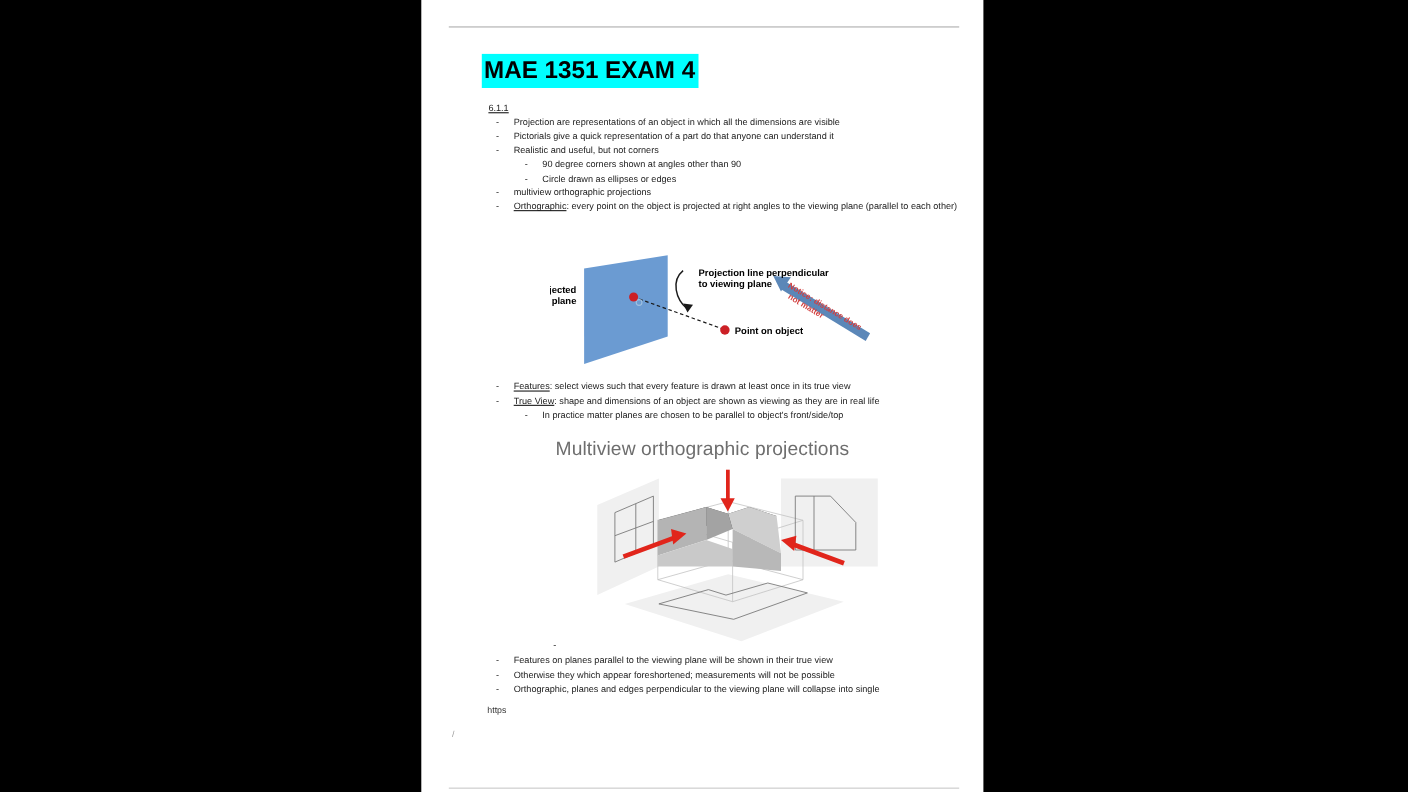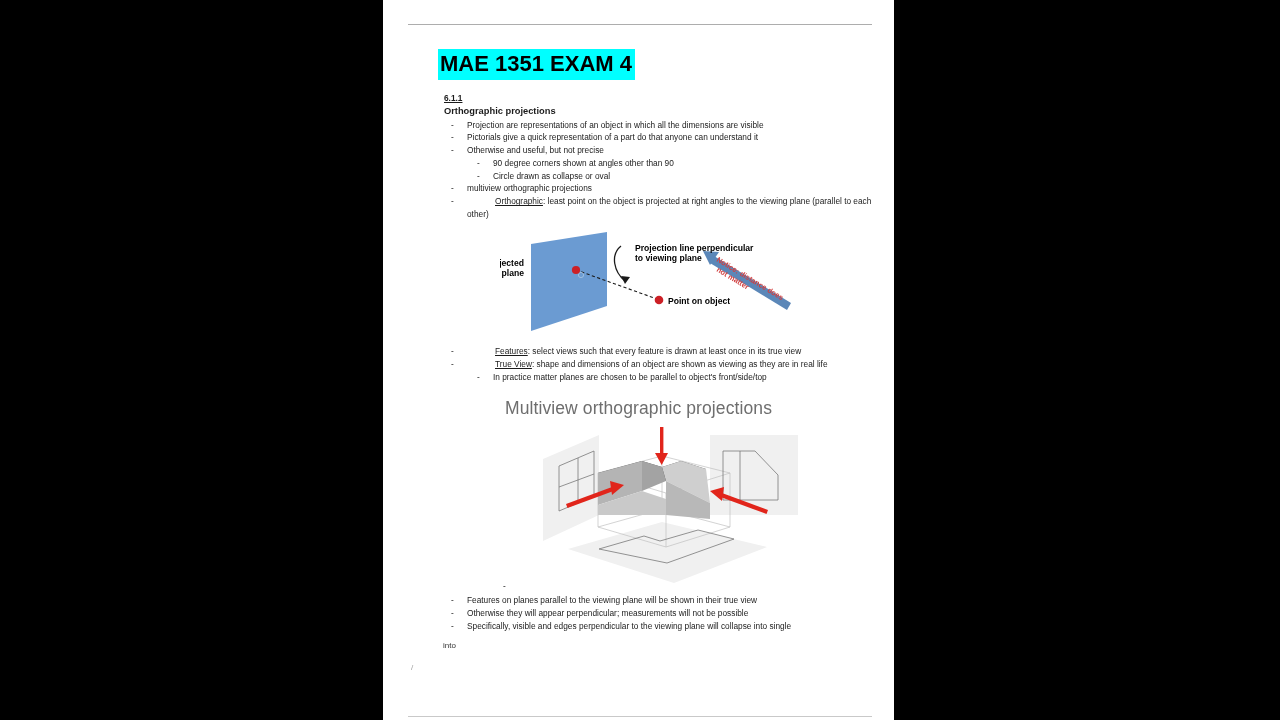--- a/index.html
+++ b/index.html
@@ -63,21 +63,21 @@
     position: absolute;
     left: 61px;
     top: 92px;
     width: 430px;
     font-size: 8.3px;
     line-height: 12.3px;
     color: #1b1b1b;
   }
 
   .sec-num {
-    font-weight: bold;
+    font-weight: normal;
     text-decoration: underline;
     font-size: 8.3px;
     line-height: 12.5px;
   }
   .sec-head {
     font-weight: bold;
     font-size: 9.3px;
     line-height: 13px;
     margin-bottom: 1px;
   }
@@ -93,21 +93,21 @@
     margin: 0 0 0.5px 0;
   }
   ul.lvl > li > .dash {
     position: absolute;
     left: 0;
     top: 0;
   }
   ul.lvl.l1 { margin-left: 7px; }
   ul.lvl.l2 { margin-left: 33px; }
 
-  .u { text-decoration: underline; margin-left: 28px; }
+  .u { text-decoration: underline; }
 
   
   #fig-projection {
     position: absolute;
     left: 117px;
     top: 230px;
     width: 312px;
     height: 110px;
   }
   #fig-projection svg { display: block; }
@@ -174,34 +174,33 @@
 <div id="viewport">
 
   <div id="page">
 
     <div class="page-rule top"></div>
 
     <div id="doc-title">MAE 1351 EXAM 4</div>
 
     <div id="notes">
       <div class="sec-num">6.1.1</div>
-      <div class="sec-head">Orthographic projections</div>
       <div id="bullets-top">
           <ul class="lvl l1">
             <li><span class="dash">-</span><span>Projection are representations of an object in which all the dimensions are visible</span></li>
             <li><span class="dash">-</span><span>Pictorials give a quick representation of a part do that anyone can understand it</span></li>
-            <li><span class="dash">-</span><span>Otherwise and useful, but not precise</span></li>
+            <li><span class="dash">-</span><span>Realistic and useful, but not corners</span></li>
           </ul>
           <ul class="lvl l2">
             <li><span class="dash">-</span><span>90 degree corners shown at angles other than 90</span></li>
-            <li><span class="dash">-</span><span>Circle drawn as collapse or oval</span></li>
+            <li><span class="dash">-</span><span>Circle drawn as ellipses or edges</span></li>
           </ul>
           <ul class="lvl l1">
             <li><span class="dash">-</span><span>multiview orthographic projections</span></li>
-            <li><span class="dash">-</span><span class="u">Orthographic</span><span>: least point on the object is projected at right angles to the viewing plane (parallel to each other)</span></li>
+            <li><span class="dash">-</span><span class="u">Orthographic</span><span>: every point on the object is projected at right angles to the viewing plane (parallel to each other)</span></li>
           </ul>
         </div>
     </div>
 
     <div id="fig-projection">
       <svg width="312" height="110" viewBox="0 0 312 110" xmlns="http://www.w3.org/2000/svg">
 
         <polygon points="31,14 107,2 107,76 31,101" fill="#6b9bd2" stroke="none"></polygon>
 
         <line x1="76" y1="40" x2="157" y2="69" stroke="#1a1a1a" stroke-width="1.1" stroke-dasharray="3.2,2.4"></line>
@@ -313,24 +312,24 @@
         </g>
       </svg>
     </div>
 
     <div id="stray-dash">-</div>
 
     <div id="notes-tail">
       <div id="bullets-bottom">
           <ul class="lvl l1">
             <li><span class="dash">-</span><span>Features on planes parallel to the viewing plane will be shown in their true view</span></li>
-            <li><span class="dash">-</span><span>Otherwise they will appear perpendicular; measurements will not be possible</span></li>
-            <li><span class="dash">-</span><span>Specifically, visible and edges perpendicular to the viewing plane will collapse into single</span></li>
+            <li><span class="dash">-</span><span>Otherwise they which appear foreshortened; measurements will not be possible</span></li>
+            <li><span class="dash">-</span><span>Orthographic, planes and edges perpendicular to the viewing plane will collapse into single</span></li>
           </ul>
         </div>
     </div>
 
-    <div id="url-text">into</div>
+    <div id="url-text">https</div>
     <div id="url-slash">/</div>
 
     <div class="page-rule bottom"></div>
   </div>
 </div>
 
 </body></html>

